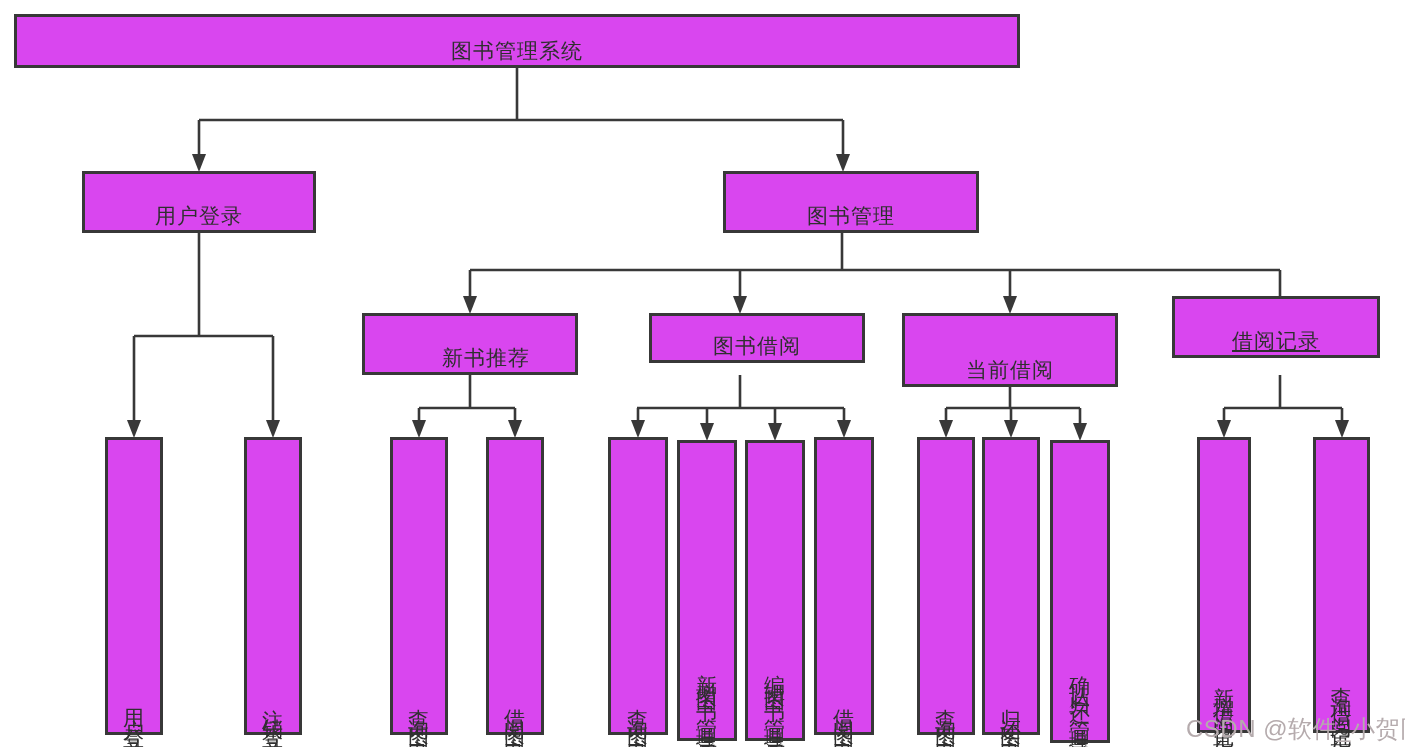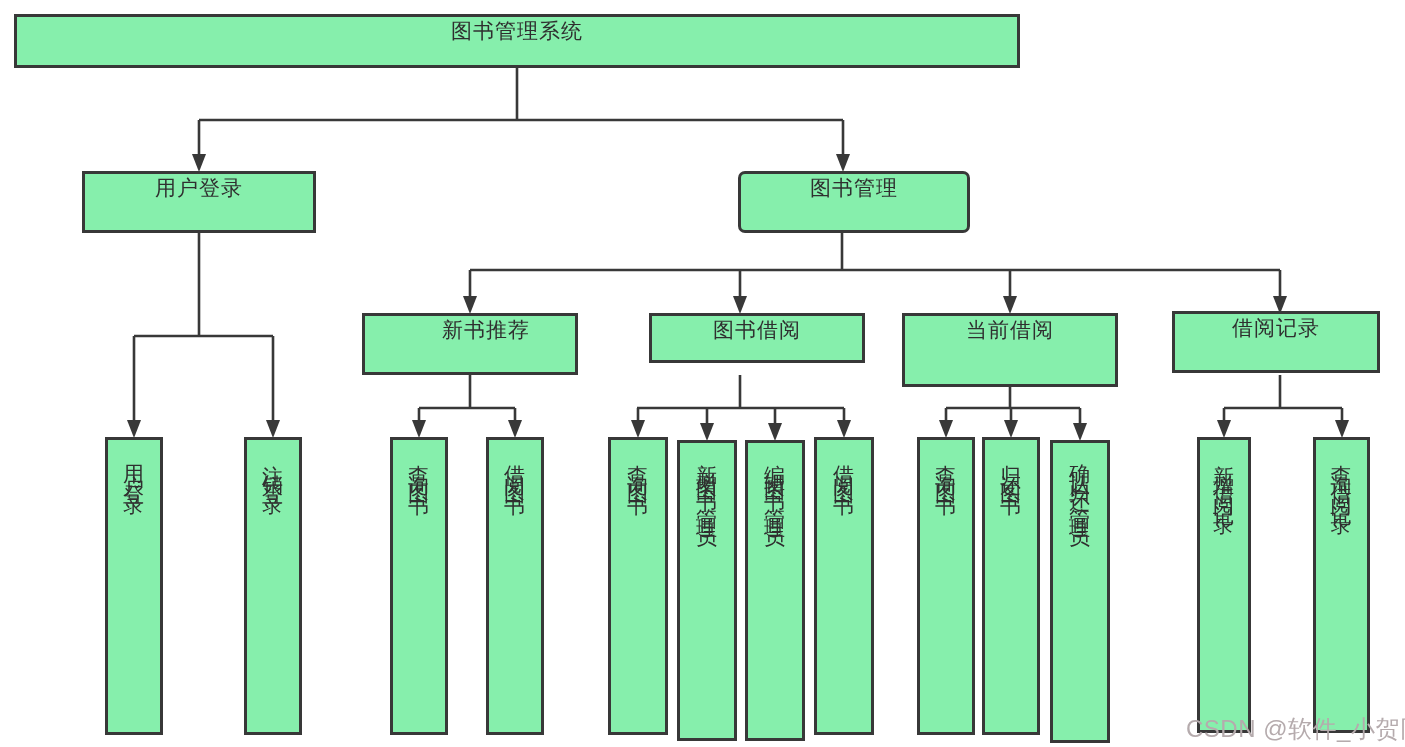--- a/index.html
+++ b/index.html
@@ -22,24 +22,24 @@
     stroke: #383838;
     stroke-width: 2.6;
   }
   .connectors polygon {
     fill: #383838;
     stroke: none;
   }
   .box {
     position: absolute;
     box-sizing: border-box;
-    background: #86efac;
+    background: #d946ef;
     border: 3px solid #383838;
     display: flex;
-    align-items: flex-start;
+    align-items: flex-end;
     justify-content: center;
     font-size: 21px;
     letter-spacing: 1px;
     color: #2f2f2f;
   }
   .vbox {
     border-width: 3px;
   }
   .vtext {
     writing-mode: vertical-rl;
@@ -119,34 +119,34 @@
     </g>
   </svg>
 
   <div class="box" style="left:14px; top:14px; width:1006px; height:54px;">
     <span>图书管理系统</span>
   </div>
 
   <div class="box" style="left:82px; top:171px; width:234px; height:62px;">
     <span>用户登录</span>
   </div>
-  <div class="box" style="left:738px; top:171px; width:232px; height:62px;border-radius:7px;">
+  <div class="box" style="left:723px; top:171px; width:256px; height:62px;">
     <span>图书管理</span>
   </div>
 
   <div class="box" style="left:362px; top:313px; width:216px; height:62px;padding-left:32px;">
     <span>新书推荐</span>
   </div>
   <div class="box" style="left:649px; top:313px; width:216px; height:50px;">
     <span>图书借阅</span>
   </div>
   <div class="box" style="left:902px; top:313px; width:216px; height:74px;">
     <span>当前借阅</span>
   </div>
-  <div class="box" style="left:1172px; top:311px; width:208px; height:62px;">
+  <div class="box" style="left:1172px; top:296px; width:208px; height:62px;text-decoration:underline;">
     <span>借阅记录</span>
   </div>
 
   <div class="box vbox" style="left:105px; top:437px; width:58px; height:298px;">
     <span class="vtext">用户登录</span>
   </div>
   <div class="box vbox" style="left:244px; top:437px; width:58px; height:298px;">
     <span class="vtext">注销登录</span>
   </div>
 

